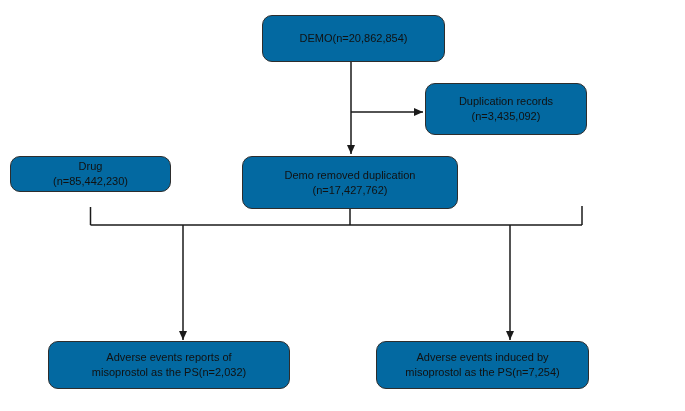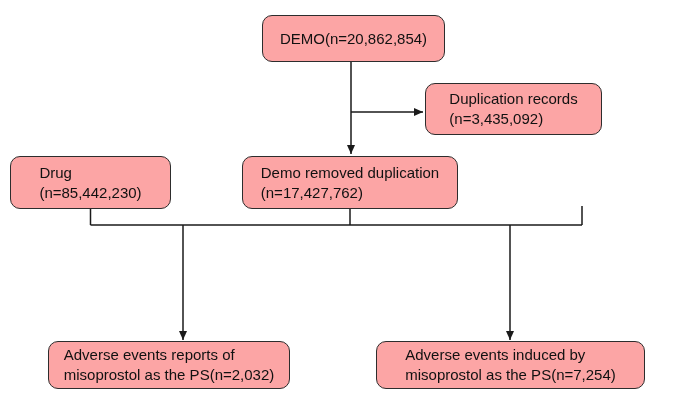--- a/index.html
+++ b/index.html
@@ -18,28 +18,29 @@
   .connectors {
     position: absolute;
     left: 0;
     top: 0;
     width: 685px;
     height: 411px;
   }
   .node {
     position: absolute;
     box-sizing: border-box;
-    background: #fca5a5;
+    background: #0369a1;
     border: 1.6px solid #2d2d2d;
     border-radius: 10px;
     display: flex;
     align-items: center;
     justify-content: center;
+    text-align: center;
     white-space: pre-line;
-    font-size: 15px;
+    font-size: 11px;
     line-height: 1.32;
     color: #111111;
     padding: 2px 6px;
   }
 </style>
 </head>
 <body>
 
 <div class="canvas">
 
@@ -59,29 +60,29 @@
     <line x1="582" y1="206" x2="582" y2="225" stroke="#1a1a1a" stroke-width="1.5"></line>
 
     <line x1="90.5" y1="225" x2="582" y2="225" stroke="#1a1a1a" stroke-width="1.5"></line>
 
     <line x1="183" y1="225" x2="183" y2="340" stroke="#1a1a1a" stroke-width="1.5" marker-end="url(#arrow)"></line>
     <line x1="510" y1="225" x2="510" y2="340" stroke="#1a1a1a" stroke-width="1.5" marker-end="url(#arrow)"></line>
   </svg>
 
   <div class="node" style="left:262px; top:15px; width:183px; height:47px;">DEMO(n=20,862,854)</div>
 
-  <div class="node" style="left:425px; top:83px; width:177px; height:52px;">Duplication records
+  <div class="node" style="left:425px; top:83px; width:162px; height:52px;">Duplication records
 (n=3,435,092)</div>
 
-  <div class="node" style="left:10px; top:156px; width:161px; height:53px;">Drug
+  <div class="node" style="left:10px; top:156px; width:161px; height:36px;">Drug
 (n=85,442,230)</div>
 
   <div class="node" style="left:242px; top:156px; width:216px; height:53px;">Demo removed duplication
 (n=17,427,762)</div>
 
 
   <div class="node" style="left:48px; top:341px; width:242px; height:48px;">Adverse events reports of
 misoprostol as the PS(n=2,032)</div>
 
-  <div class="node" style="left:376px; top:341px; width:269px; height:48px;">Adverse events induced by
+  <div class="node" style="left:376px; top:341px; width:213px; height:48px;">Adverse events induced by
 misoprostol as the PS(n=7,254)</div>
 
 </div>
 
 </body></html>

